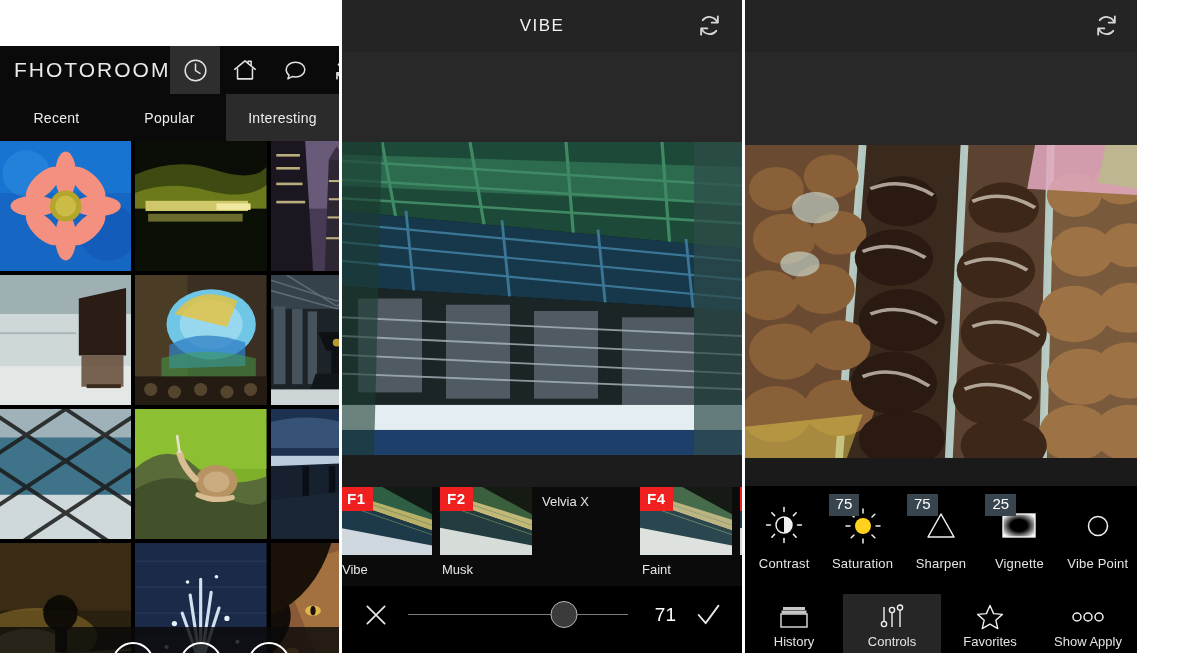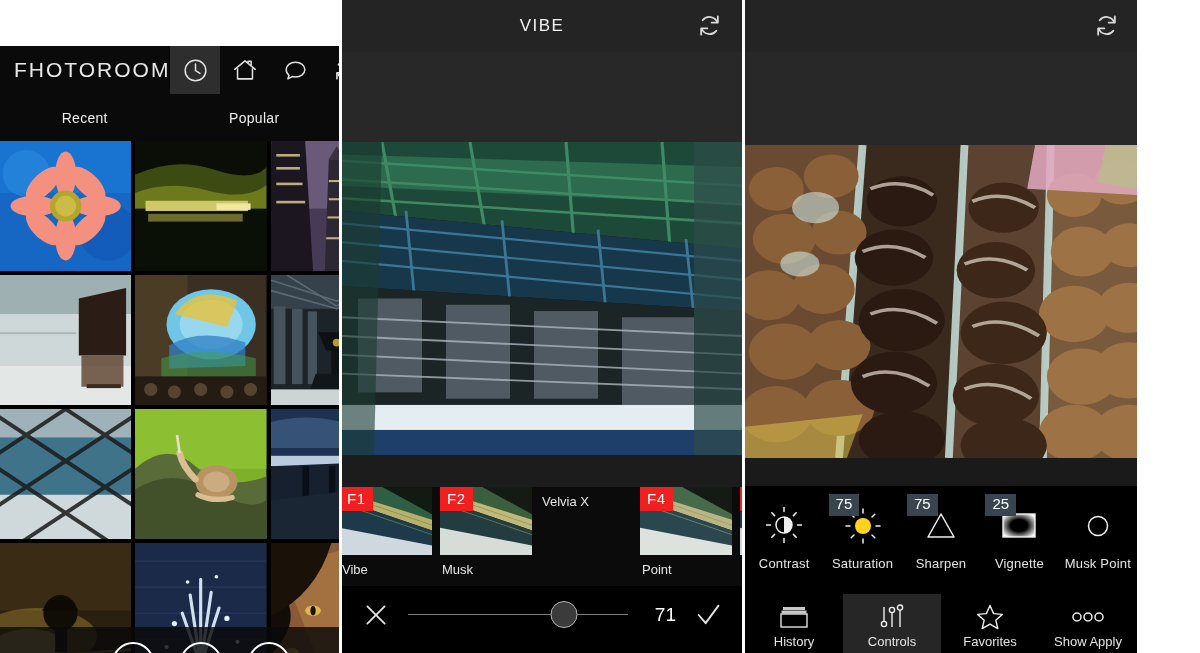--- a/index.html
+++ b/index.html
@@ -80,20 +80,21 @@
   }
   .filmitem { width:100px; flex:0 0 100px; position:relative; }
   .filmthumb {
     width:92px; height:68px; position:relative; overflow:hidden; background:#1a2018;
   }
   .filmthumb svg { position:absolute; inset:0; width:100%; height:100%; }
   .fbadge {
     position:absolute; left:0; top:0; background:#f02020; color:#fff;
     font-size:15px; line-height:1; padding:4px 7px 5px 7px; z-index:2;
     letter-spacing:.5px;
+    font-weight:bold;
   }
   .filmlabel { color:#e6e6e6; font-size:13px; margin-top:7px; text-align:left;
     padding-left:2px; }
 
   .sliderbar {
     height:57px; background:#000; display:flex; align-items:center;
     padding:0 16px; gap:14px;
   }
   .x-btn, .check-btn { width:36px; display:flex; align-items:center; justify-content:center; }
   .track-wrap { flex:1; position:relative; height:36px; display:flex; align-items:center; }
@@ -176,20 +177,21 @@
             <path d="M5.1 19.6 L5.1 14.4 L10.2 14.4" fill="none" stroke="#e2e2e2" stroke-width="1.4" stroke-linecap="round" stroke-linejoin="round"></path>
           </svg>
         </div>
 
       </div>
     </div>
 
     <div class="tabs">
       <div class="tab">Recent</div>
       <div class="tab">Popular</div>
+      <div class="tab active">Interesting</div>
     </div>
 
     <div class="grid">
 
       <div class="cell">
         <svg viewBox="0 0 100 100" preserveAspectRatio="none">
           <rect width="100" height="100" fill="#1666c4"></rect>
           <path d="M0 0h100v40H0z" fill="#1a7ad6" opacity=".7"></path>
           <circle cx="20" cy="25" r="18" fill="#2b8ae0" opacity=".6"></circle>
           <circle cx="82" cy="70" r="22" fill="#1258b5" opacity=".7"></circle>
@@ -557,21 +559,21 @@
             <path d="M0 18 L100 64 L100 100 L0 100z" fill="#2a4750"></path>
             <path d="M0 60 L100 86 L100 100 L0 100z" fill="#dde2de"></path>
             <path d="M0 0 L46 0 L100 40 L100 48 L0 6z" fill="#456b4a"></path>
             <g stroke="#869873" stroke-width="1.2" fill="none" opacity=".8">
               <path d="M0 10 L100 56"></path>
                 <path d="M0 24 L100 70"></path>
             </g>
           </svg>
           <div class="fbadge">F4</div>
         </div>
-        <div class="filmlabel">Point</div>
+        <div class="filmlabel">Faint</div>
       </div>
 
       <div class="filmitem">
         <div class="filmthumb">
           <svg viewBox="0 0 100 100" preserveAspectRatio="none">
             <rect width="100" height="100" fill="#121a14"></rect>
             <path d="M0 0 L100 46 L100 64 L0 18z" fill="#b9b06a"></path>
             <path d="M0 18 L100 64 L100 100 L0 100z" fill="#1d3a4a"></path>
             <path d="M0 60 L100 86 L100 100 L0 100z" fill="#cfd8de"></path>
             <path d="M0 0 L46 0 L100 40 L100 48 L0 6z" fill="#2e5f44"></path>
@@ -759,21 +761,21 @@
         </div>
         <div class="ctrl-label">Vignette</div>
       </div>
 
       <div class="ctrl">
         <div class="ctrl-icon">
           <svg width="40" height="40" viewBox="0 0 40 40">
             <circle cx="20" cy="21" r="9.5" fill="none" stroke="#f0f0f0" stroke-width="1.5"></circle>
           </svg>
         </div>
-        <div class="ctrl-label">Musk Point</div>
+        <div class="ctrl-label">Vibe Point</div>
       </div>
 
     </div>
 
     <div class="navbar">
 
       <div class="nav-item">
         <div class="nav-ico">
           <svg width="30" height="26" viewBox="0 0 30 26">
             <rect x="4" y="3" width="22" height="3" fill="#c8c8c8"></rect>

